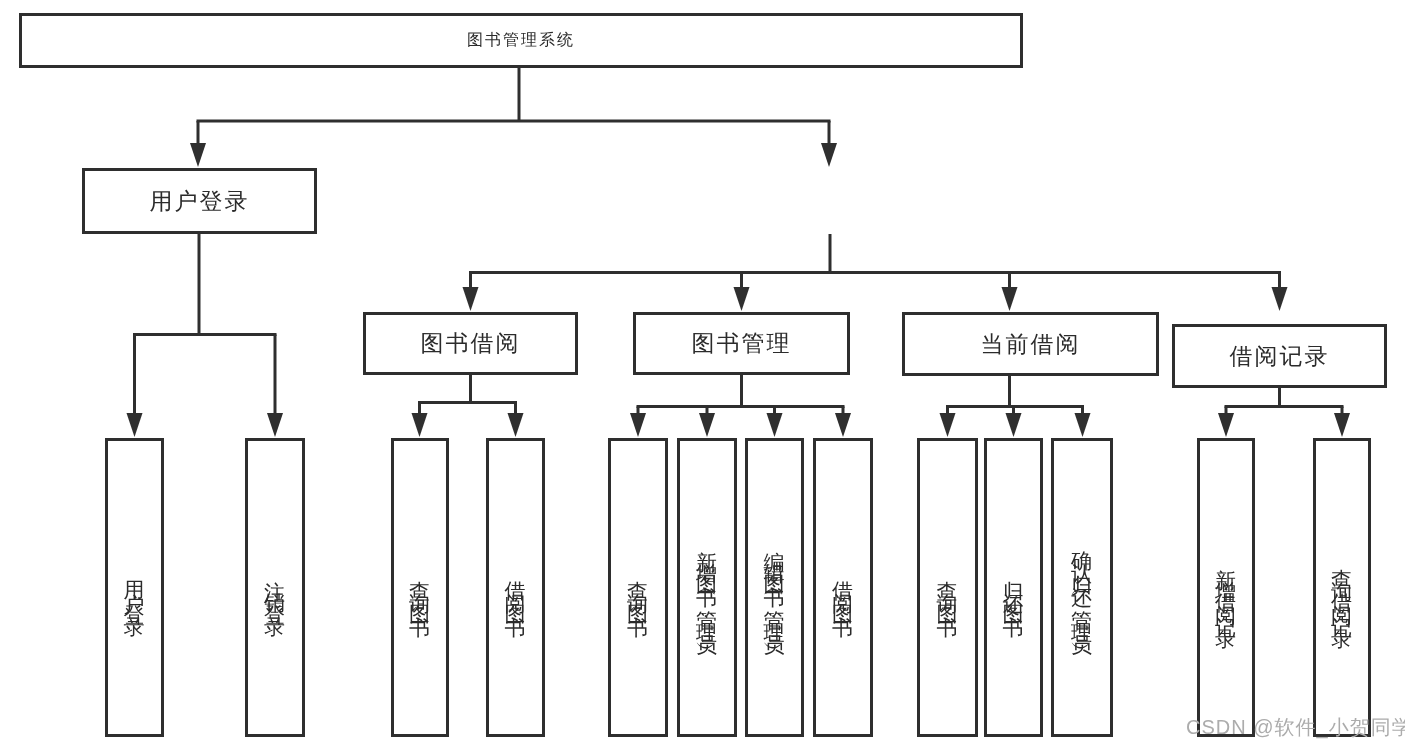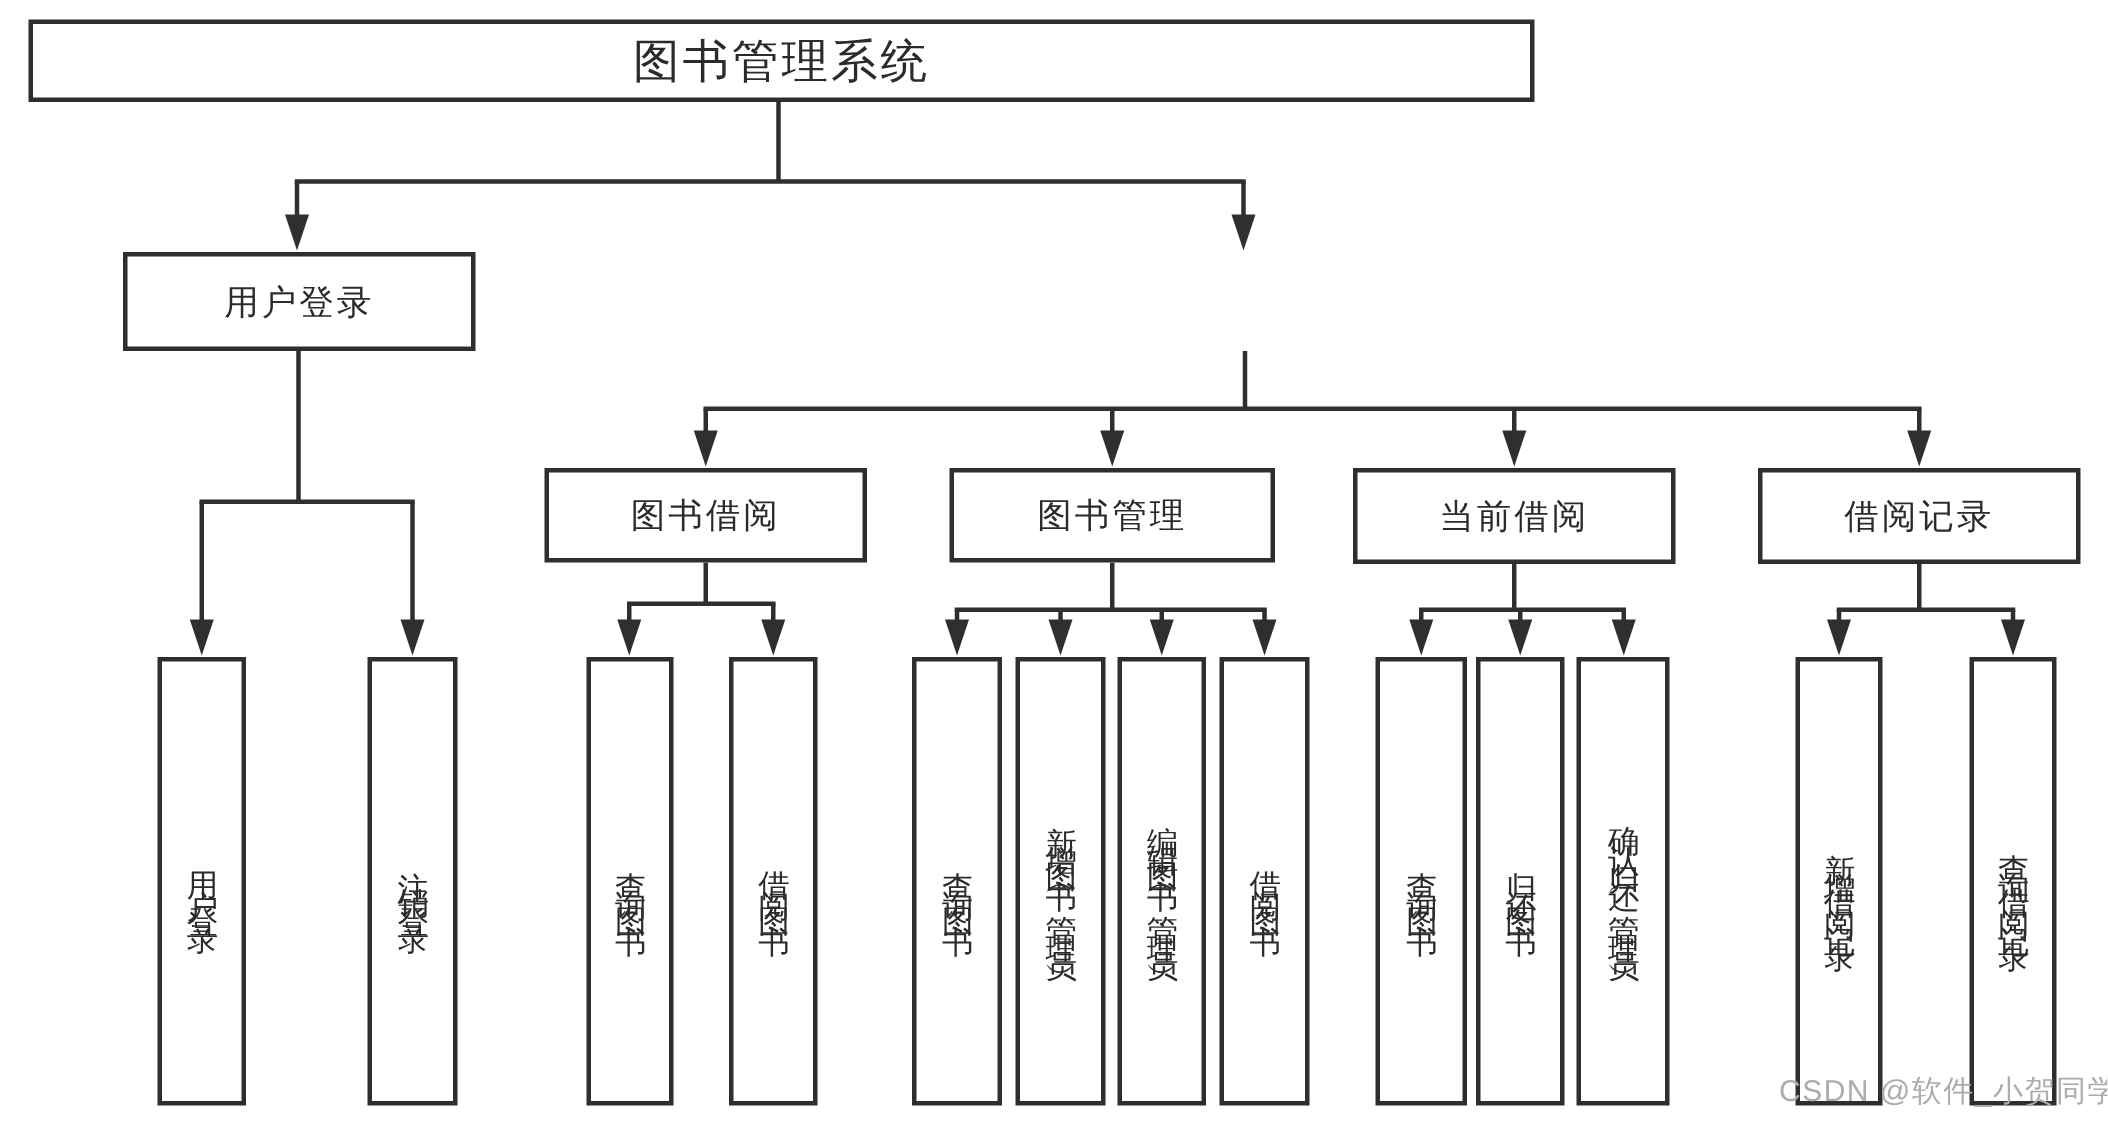--- a/index.html
+++ b/index.html
@@ -23,21 +23,21 @@
     align-items:center;
     justify-content:center;
     z-index:2;
   }
   .box.h span{
     font-size:23px;
     letter-spacing:2px;
     white-space:nowrap;
     color:#2b2b2b;
   }
-  .box.root span{font-size:31px;}
+  .box.root span{font-size:16px;}
   .box.v span{
     writing-mode:vertical-rl;
     text-orientation:mixed;
     font-size:21px;
     letter-spacing:12px;
     line-height:1;
     color:#2b2b2b;
   }
   .watermark{
     position:absolute;
@@ -123,24 +123,24 @@
   <div class="box h" style="left:82px;top:168px;width:235px;height:66px">
     <span>用户登录</span>
   </div>
 
   <div class="box h" style="left:363px;top:312px;width:215px;height:63px">
     <span>图书借阅</span>
   </div>
   <div class="box h" style="left:633px;top:312px;width:217px;height:63px">
     <span>图书管理</span>
   </div>
-  <div class="box h" style="left:902px;top:312px;width:215px;height:64px">
+  <div class="box h" style="left:902px;top:312px;width:257px;height:64px">
     <span>当前借阅</span>
   </div>
-  <div class="box h" style="left:1172px;top:312px;width:215px;height:64px">
+  <div class="box h" style="left:1172px;top:324px;width:215px;height:64px">
     <span>借阅记录</span>
   </div>
 
   <div class="box v" style="left:105px;top:438px;width:59px;height:299px">
     <span>用户登录</span>
   </div>
   <div class="box v" style="left:245px;top:438px;width:60px;height:299px">
     <span>注销登录</span>
   </div>
 

